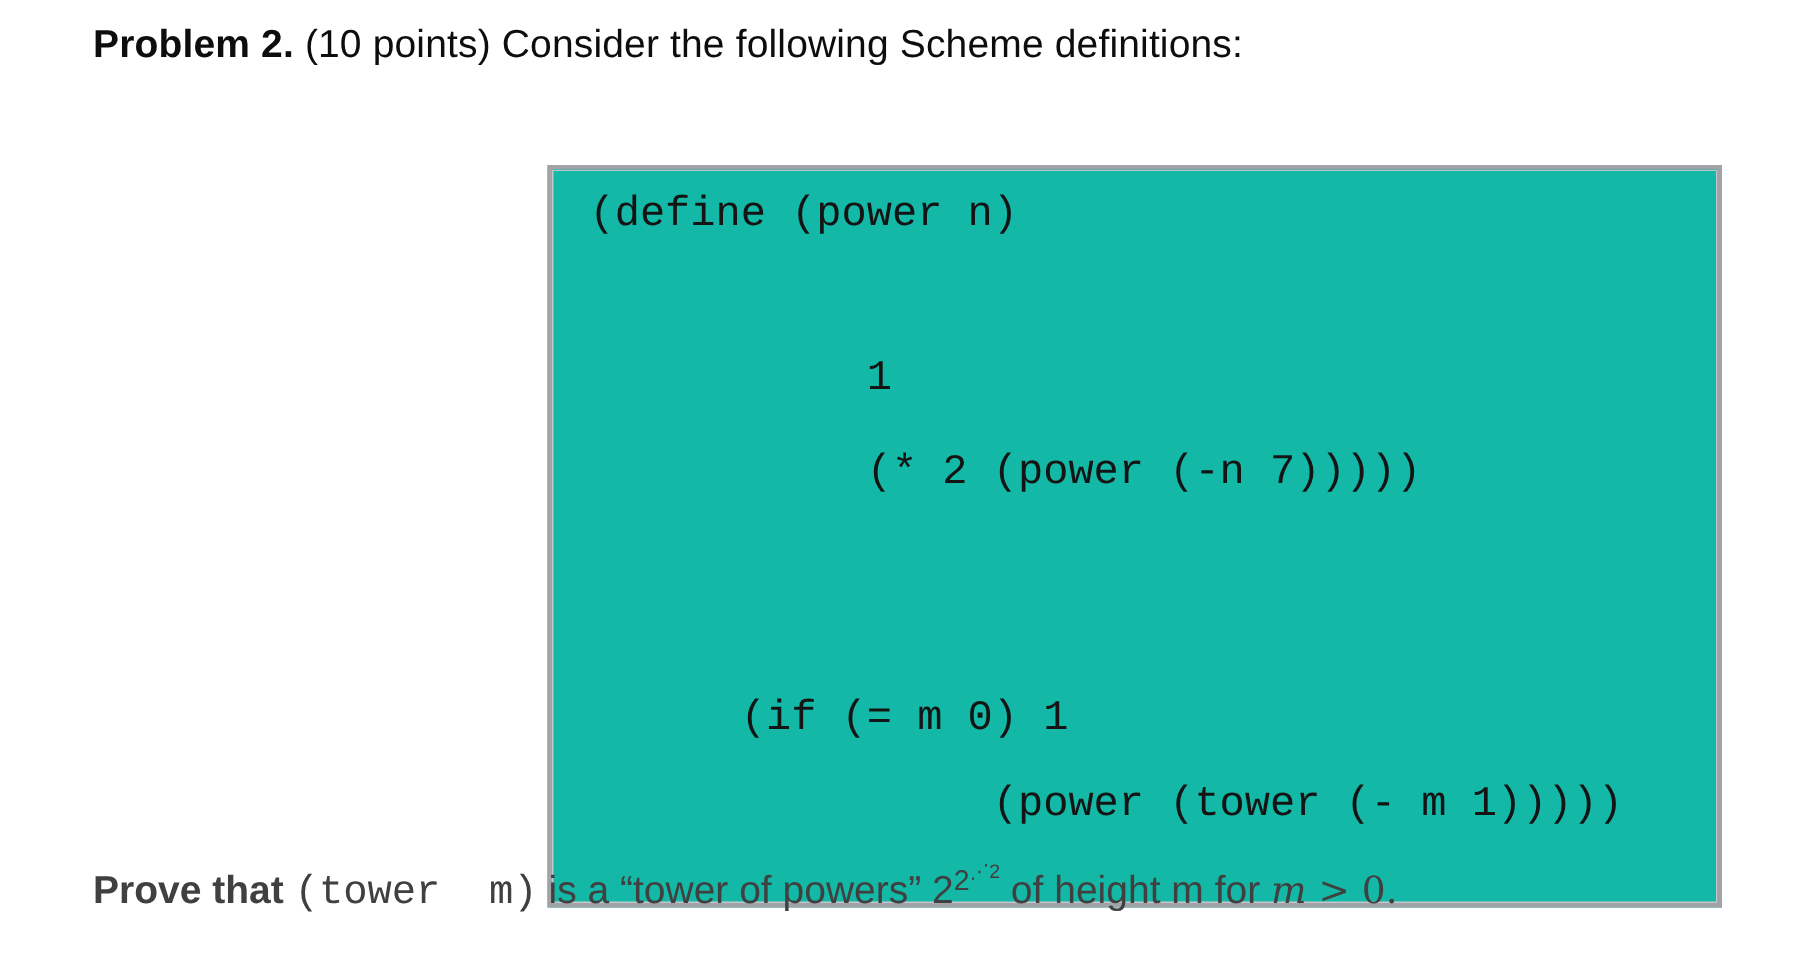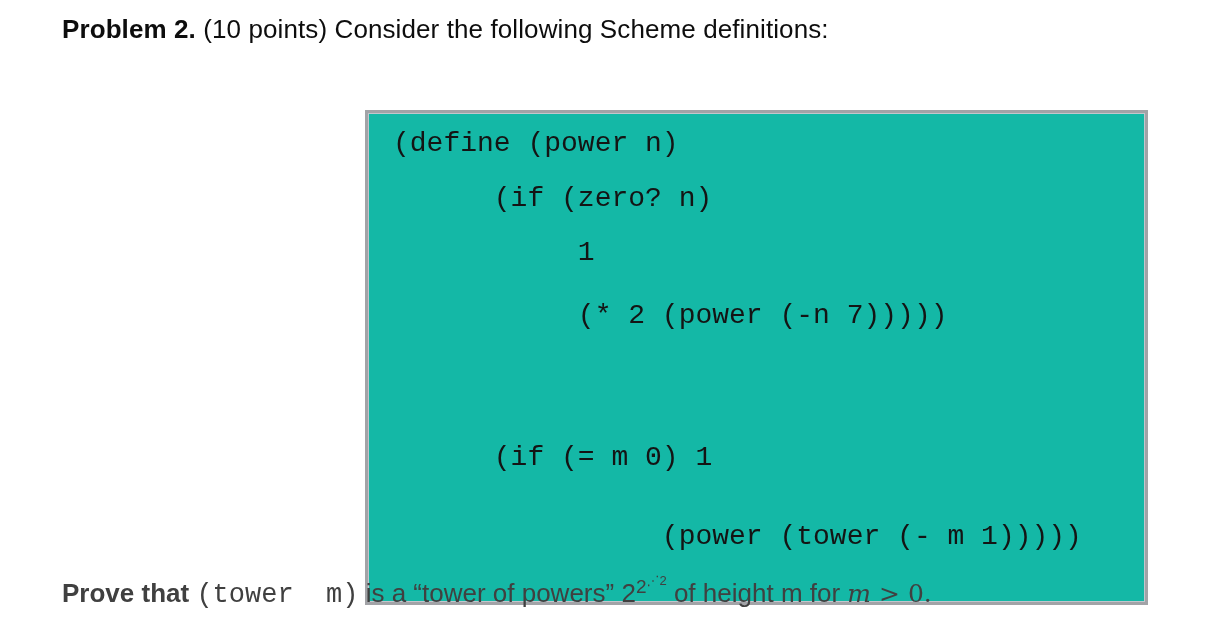--- a/index.html
+++ b/index.html
@@ -48,21 +48,21 @@
     font-size: 28px;
     line-height: 30px;
     color: #141414;
     white-space: pre;
   }
   .l1 { top: 16px; }
   .l2 { top: 71px; }
   .l3 { top: 125px; }
   .l4 { top: 188px; }
   .l5 { top: 274px; }
-  .l6 { top: 330px; }
+  .l6 { top: 352px; }
   .l7 { top: 409px; }
 
   
   .prove {
     position: absolute;
     left: 62px;
     top: 578px;
     font-size: 26px;
     color: #404040;
     white-space: nowrap;
@@ -96,21 +96,20 @@
 <body>
 
 <div id="page">
 
   <div class="heading">
     <span class="bold">Problem 2.</span><span> (10 points) Consider the following Scheme definitions:</span>
   </div>
 
   <div class="code-panel">
     <div class="code-line l1">(define (power n)</div>
-    <div class="code-line l2">      (if (zero? n)</div>
     <div class="code-line l3">           1</div>
     <div class="code-line l4">           (* 2 (power (-n 7)))))</div>
     <div class="code-line l6">      (if (= m 0) 1</div>
     <div class="code-line l7">                (power (tower (- m 1)))))</div>
   </div>
 
   <div class="prove">
     <span class="bold">Prove that</span><span> </span><span class="mono">(tower  m)</span><span> is a “tower of powers” </span><span class="power-tower"><span class="pow-base">2</span><span class="pow-sup1"><span>2</span><span class="pow-sup2"><span class="pow-dots">⋰</span><span>2</span></span></span></span><span> of height m for </span><span class="math math-var">m</span><span class="math"> &gt; 0.</span>
   </div>
 

